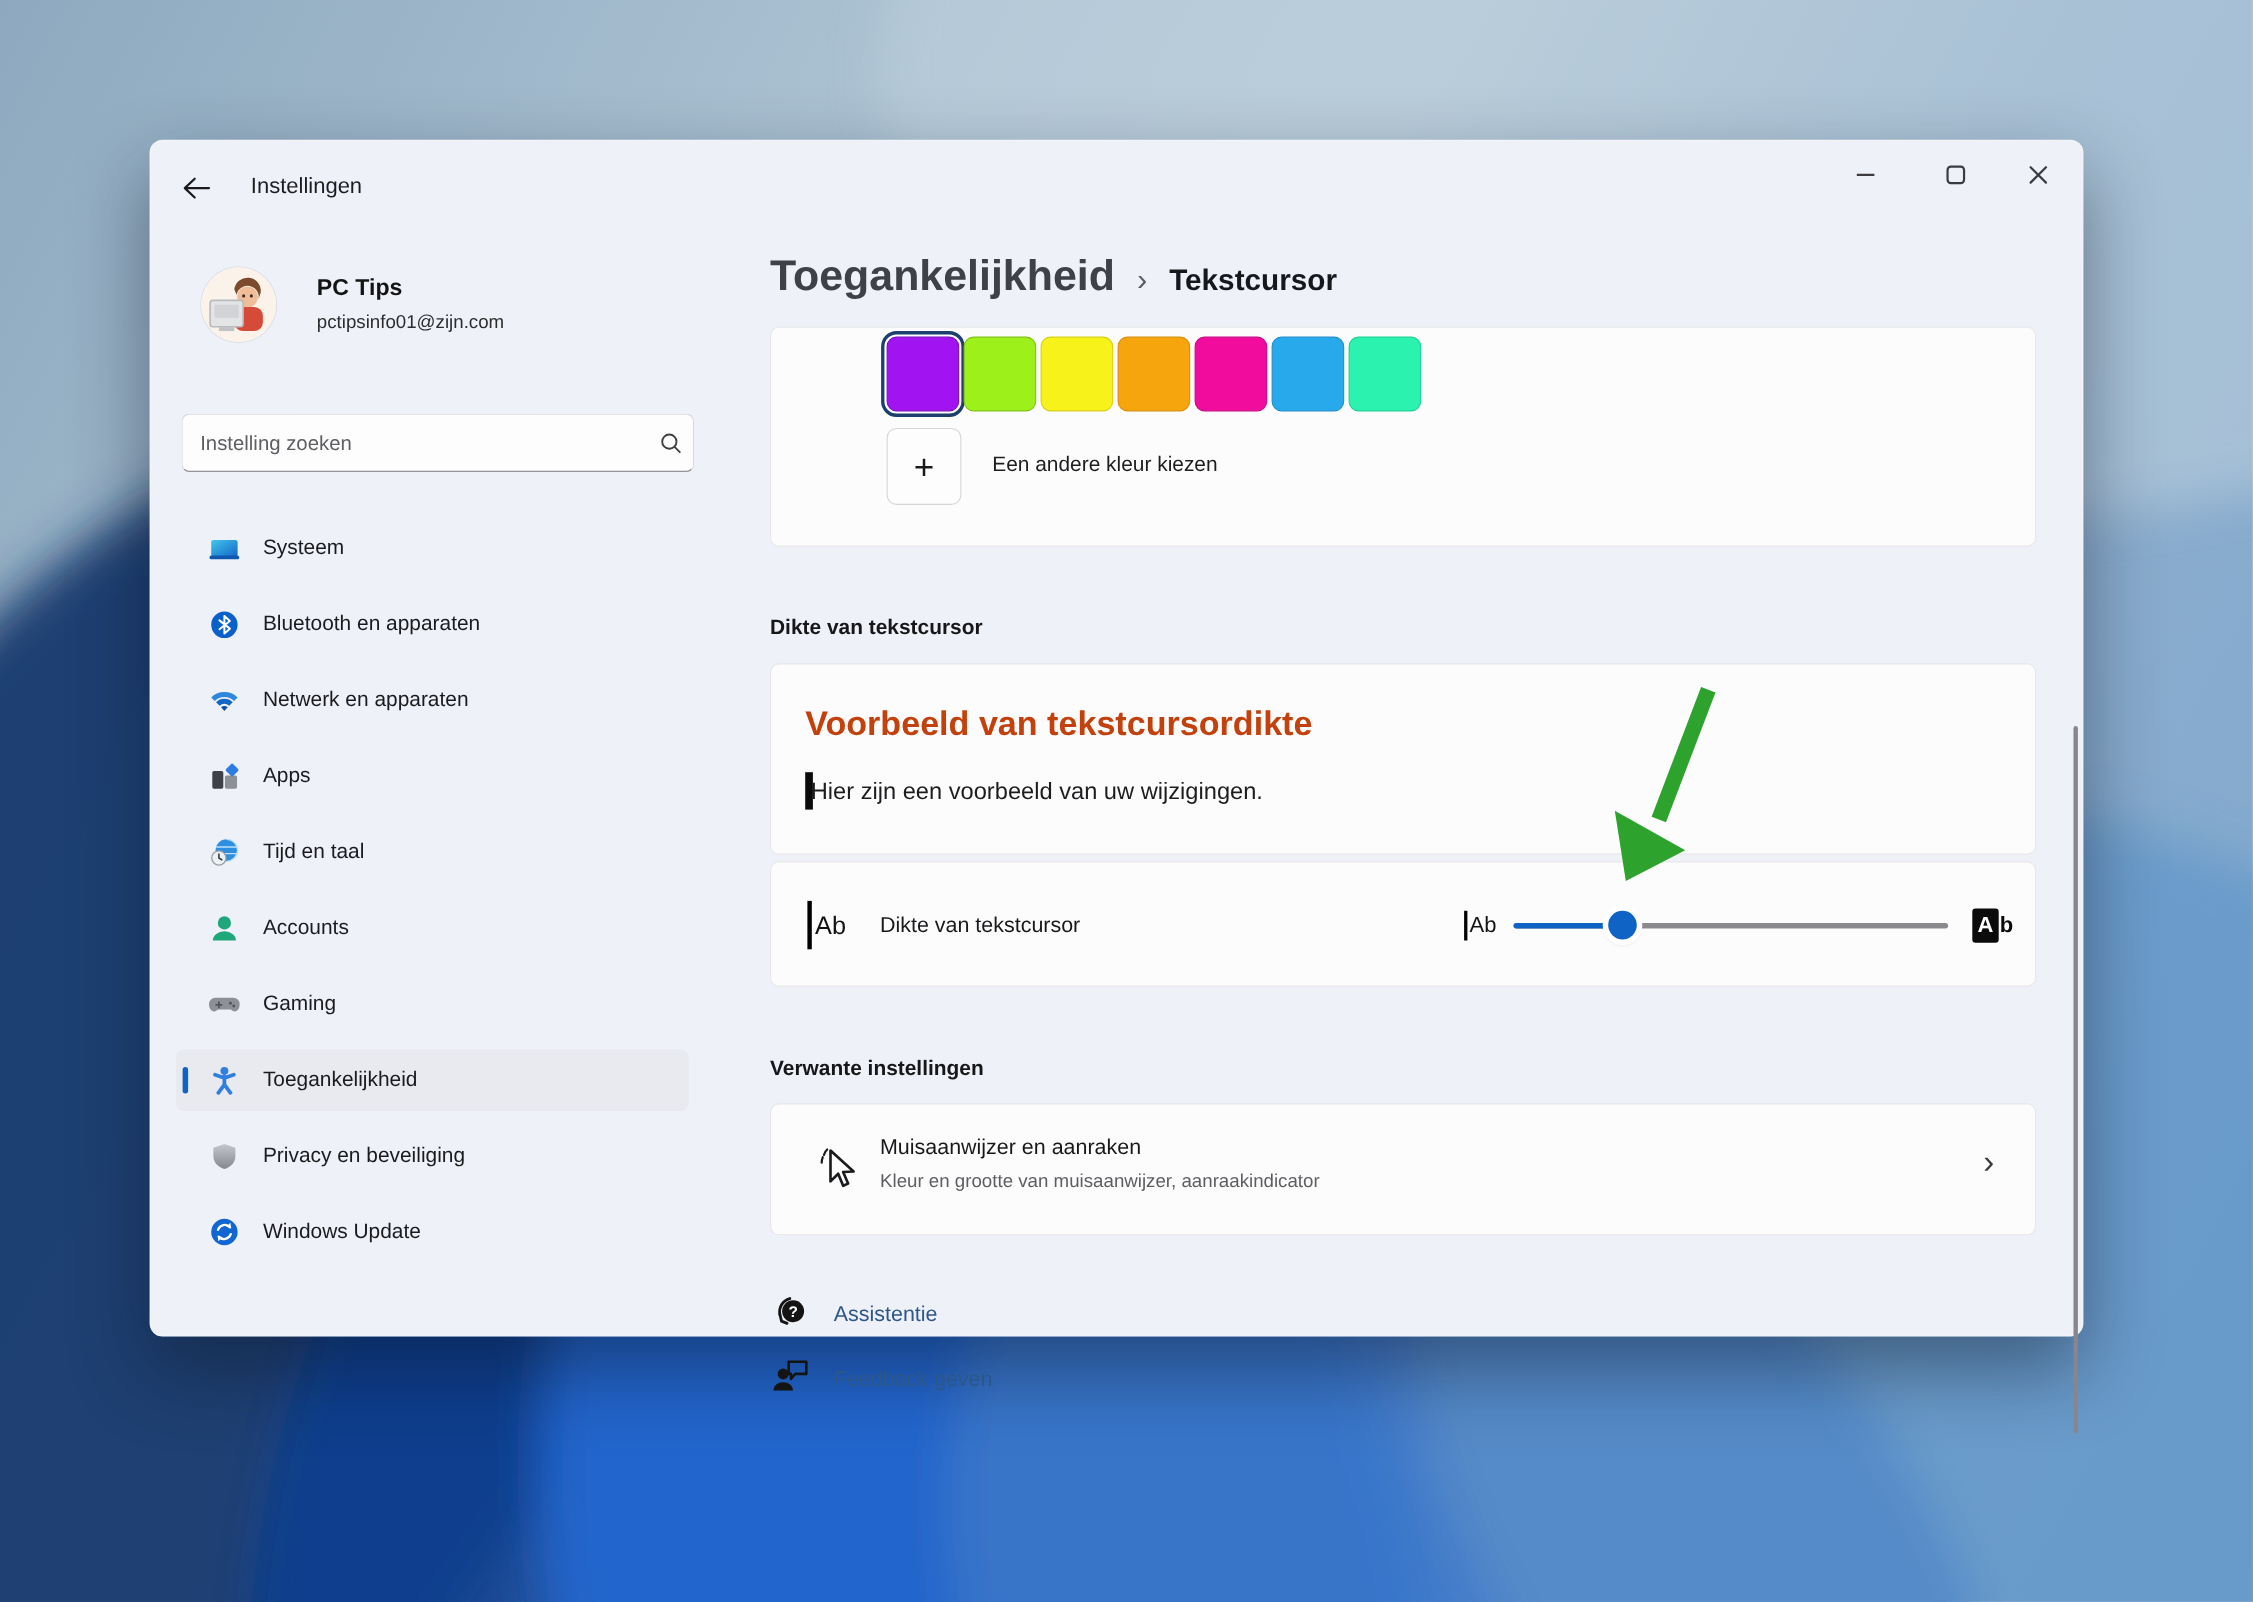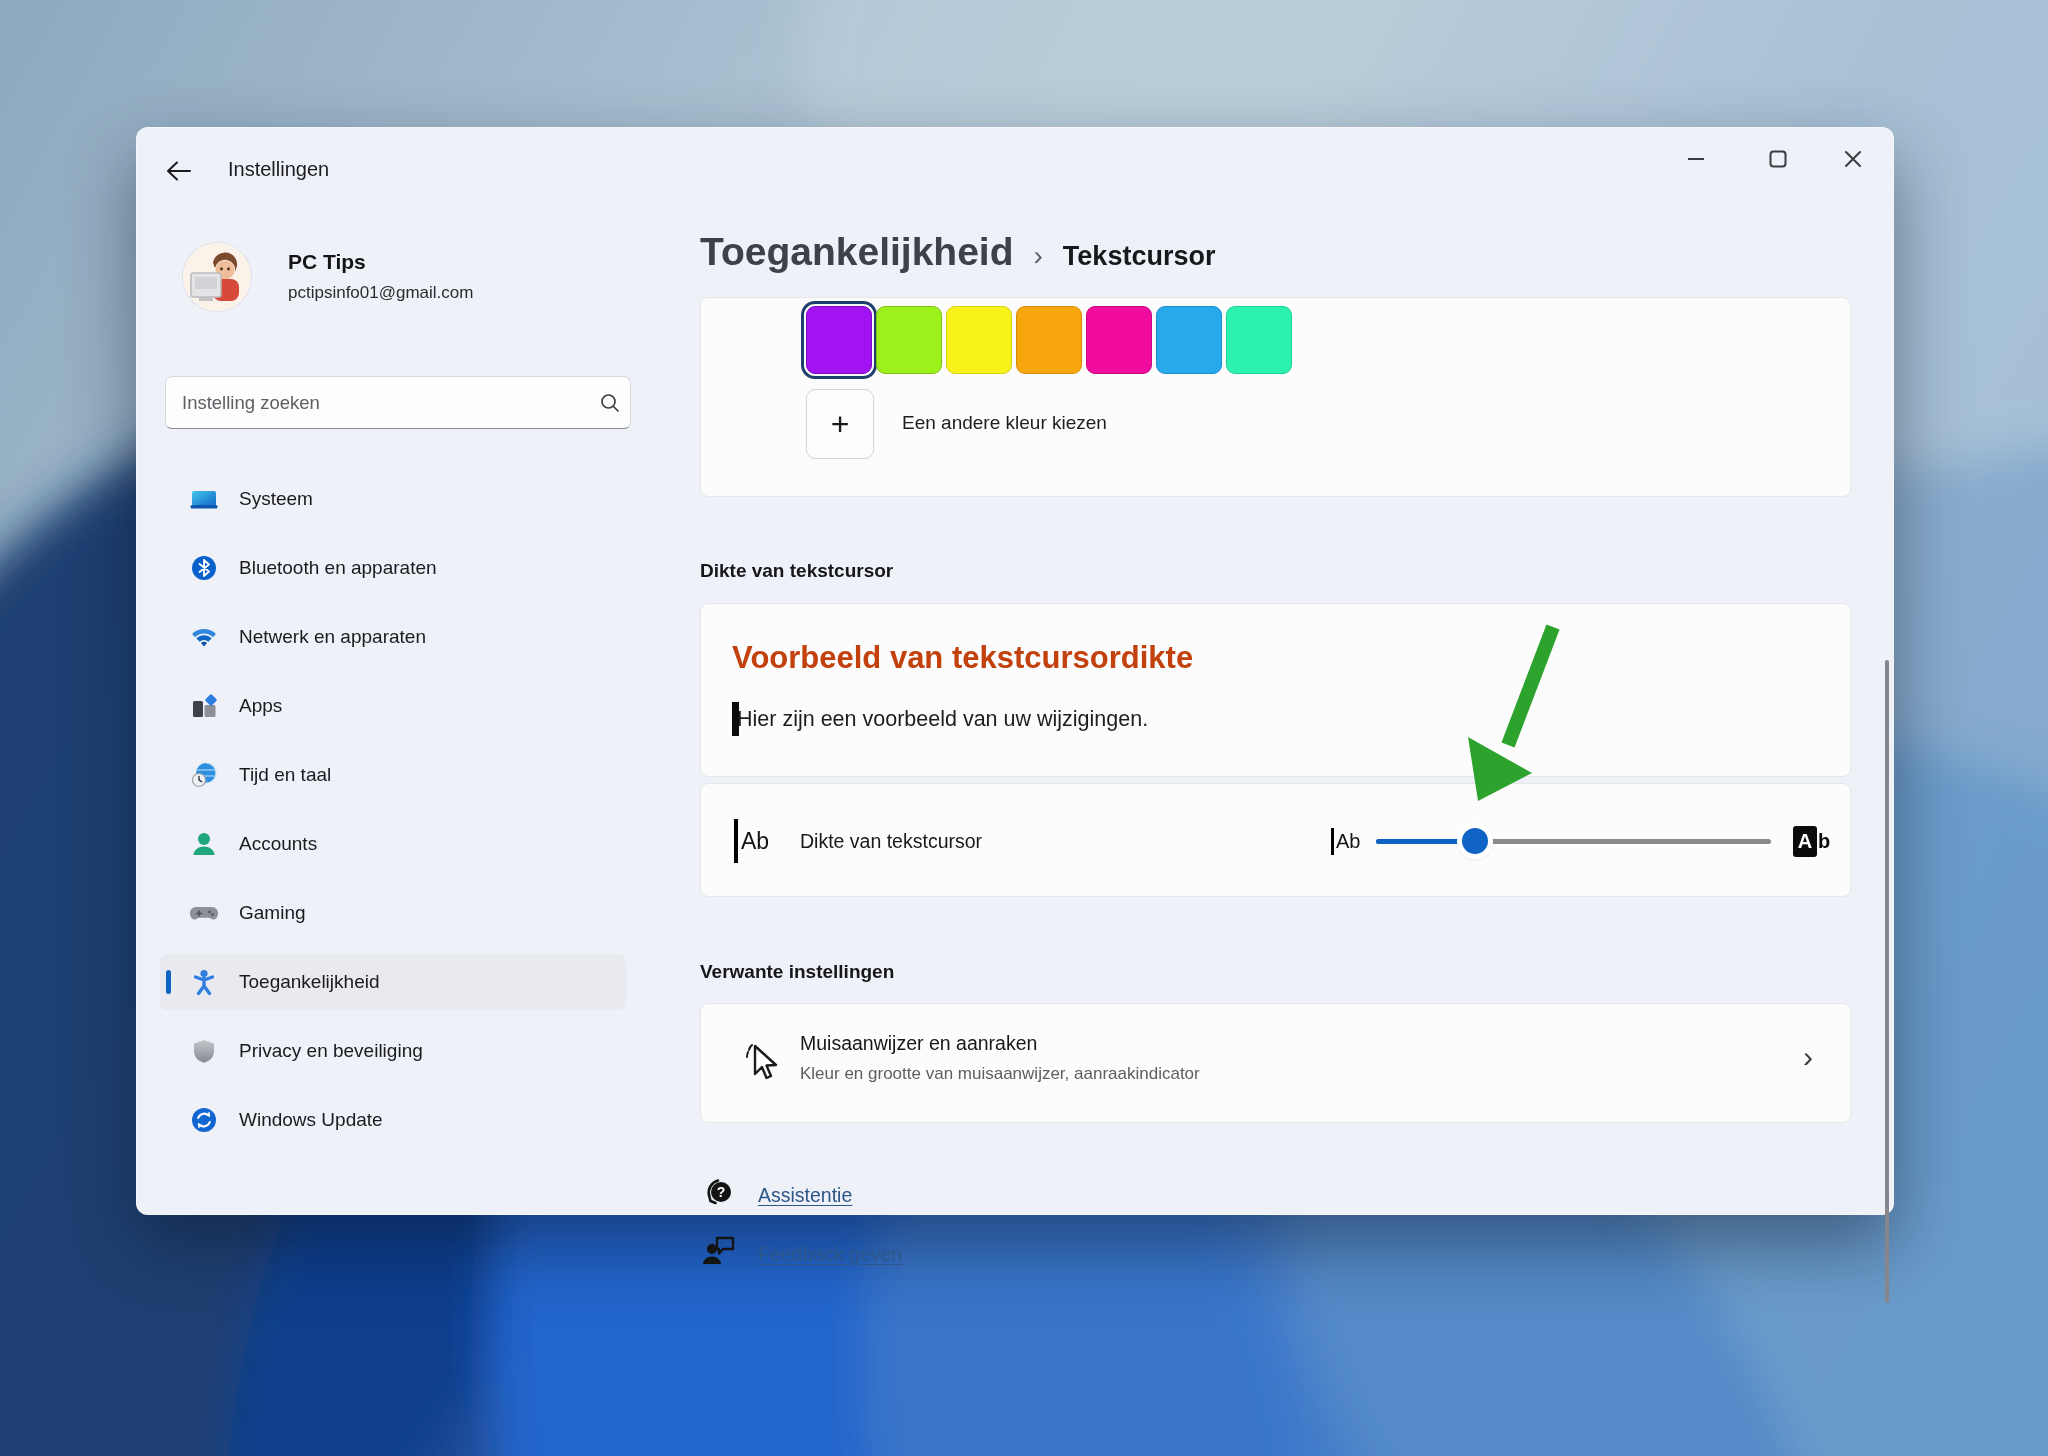--- a/index.html
+++ b/index.html
@@ -89,21 +89,21 @@
   }
   .h-related{left:564px;top:834px;}
   .card-related{top:876px;height:120px;cursor:pointer;}
   .related-icon{position:absolute;left:42px;top:36px;}
   .related-title{position:absolute;left:99px;top:28px;font-size:19.5px;color:#18181a;}
   .related-sub{position:absolute;left:99px;top:60px;font-size:17px;color:#5e5e62;}
   .related-chevron{position:absolute;left:1102px;top:36px;font-size:30px;color:#3c3c40;}
   .footer-link{left:564px;display:flex;align-items:center;cursor:pointer;}
   .fl-1{top:1046px;}
   .fl-2{top:1105px;}
-  .footer-link .txt{margin-left:18px;font-size:19.5px;text-decoration:underline;text-decoration-thickness:1px;text-underline-offset:3px;}
+  .footer-link .txt{margin-left:18px;font-size:19.5px;text-decoration-thickness:1px;text-underline-offset:3px;}
   .scrollbar{left:1749px;top:533px;width:4px;height:643px;border-radius:2px;background:#86868c;cursor:pointer;}
   .green-arrow{left:1320px;top:488px;width:130px;height:205px;pointer-events:none;}
 </style>
 </head>
 <body>
 
 <svg class="wallpaper" viewBox="0 0 2048 1456">
   <defs>
       <filter id="soft" x="-40%" y="-40%" width="180%" height="180%">
         <feGaussianBlur stdDeviation="22"></feGaussianBlur>
@@ -151,21 +151,21 @@
       <circle cx="42" cy="27" r="9.5" fill="#f0bd9a"></circle>
       <circle cx="38.5" cy="26" r="1.4" fill="#3a2a1e"></circle>
         <circle cx="45.5" cy="26" r="1.4" fill="#3a2a1e"></circle>
       <rect x="30" y="36" width="26" height="22" rx="8" fill="#d64a3a"></rect>
       <rect x="8" y="30" width="30" height="24" rx="2.5" fill="#e3e4e6" stroke="#b9babd" stroke-width="1.5"></rect>
       <rect x="12" y="34" width="22" height="12" fill="#d2d3d6"></rect>
       <rect x="16" y="54" width="14" height="4" fill="#c2c3c6"></rect>
     </svg>
   </div>
   <div class="abs profile-name">PC Tips</div>
-  <div class="abs profile-email">pctipsinfo01@gmail.com</div>
+  <div class="abs profile-email">pctipsinfo01@zijn.com</div>
 
   <div class="abs search-box">
     <input type="text" placeholder="Instelling zoeken" style="">
     <span class="search-icon">
       <svg width="22" height="22" viewBox="0 0 22 22">
           <circle cx="9.5" cy="9.5" r="6.5" fill="none" stroke="#3e3e43" stroke-width="1.7"></circle>
           <path d="M14.5 14.5 L19 19" stroke="#3e3e43" stroke-width="1.7" stroke-linecap="round"></path>
         </svg>
     </span>
   </div>

